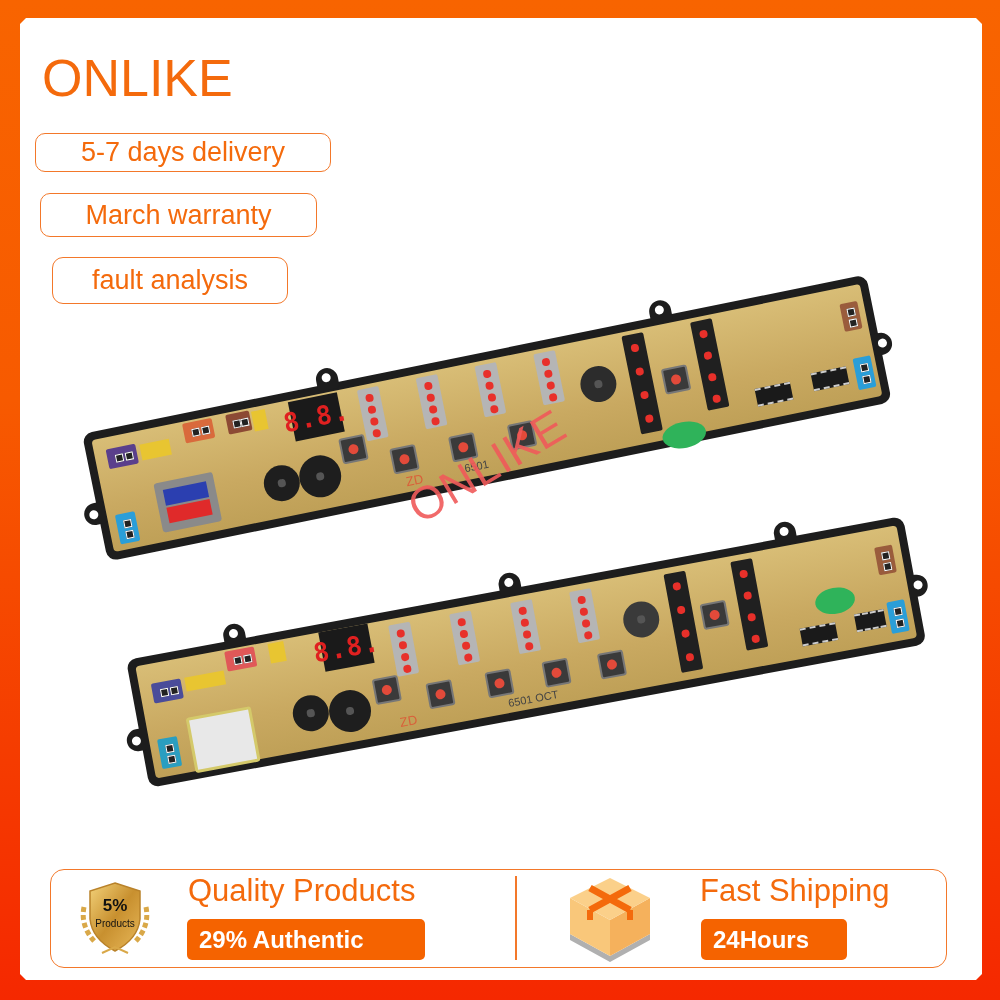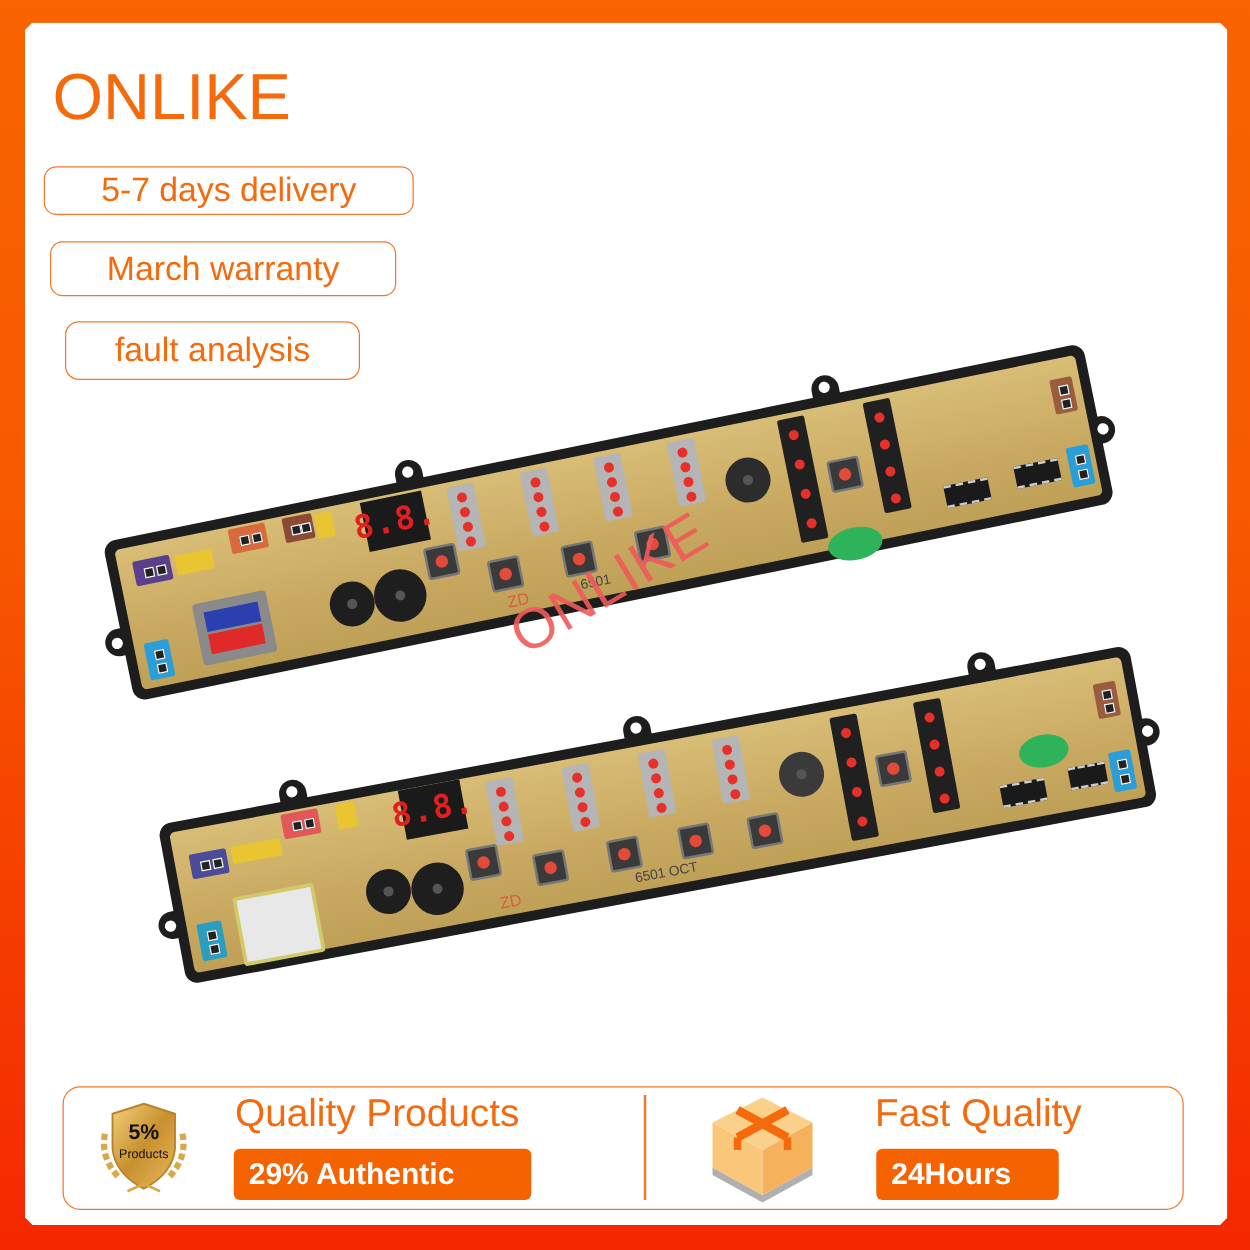--- a/index.html
+++ b/index.html
@@ -233,14 +233,14 @@
   <svg width="84" height="86" viewBox="0 0 84 86">
     <polygon points="2,58 42,80 82,58 82,64 42,86 2,64" fill="#b0b0b0"></polygon>
     <polygon points="2,22 42,44 42,80 2,58" fill="#f9c77a"></polygon>
     <polygon points="42,44 82,22 82,58 42,80" fill="#f5b15c"></polygon>
     <polygon points="2,22 42,2 82,22 42,44" fill="#fbd08a"></polygon>
     <path d="M22 12 L62 34 M62 12 L22 34" stroke="#f46a0c" stroke-width="7"></path>
     <path d="M22 34 L22 44 M62 34 L62 44" stroke="#f46a0c" stroke-width="6"></path>
   </svg>
 </div>
 
-<div class="ban-title" style="left:700px;top:875px;">Fast Quality</div>
+<div class="ban-title" style="left:700px;top:875px;">Fast Shipping</div>
 <div class="ban-chip" style="left:701px;top:919px;width:146px;height:41px;">24Hours</div>
 
 </body></html>

